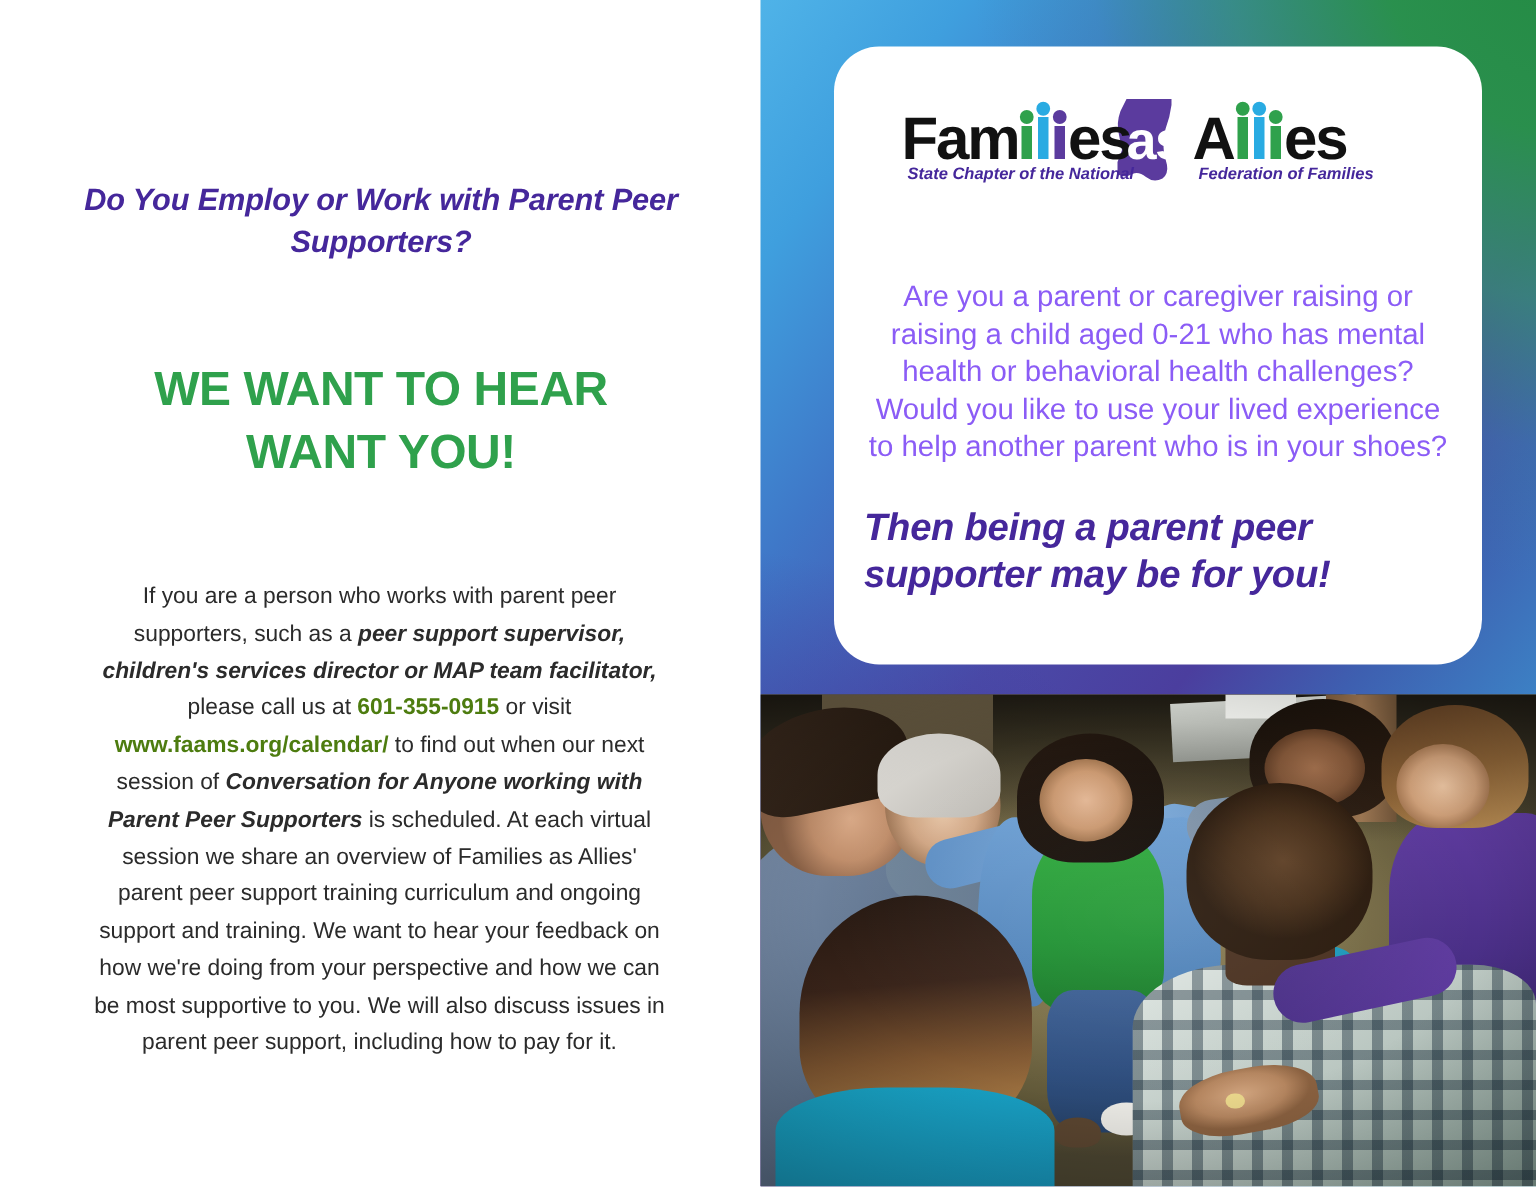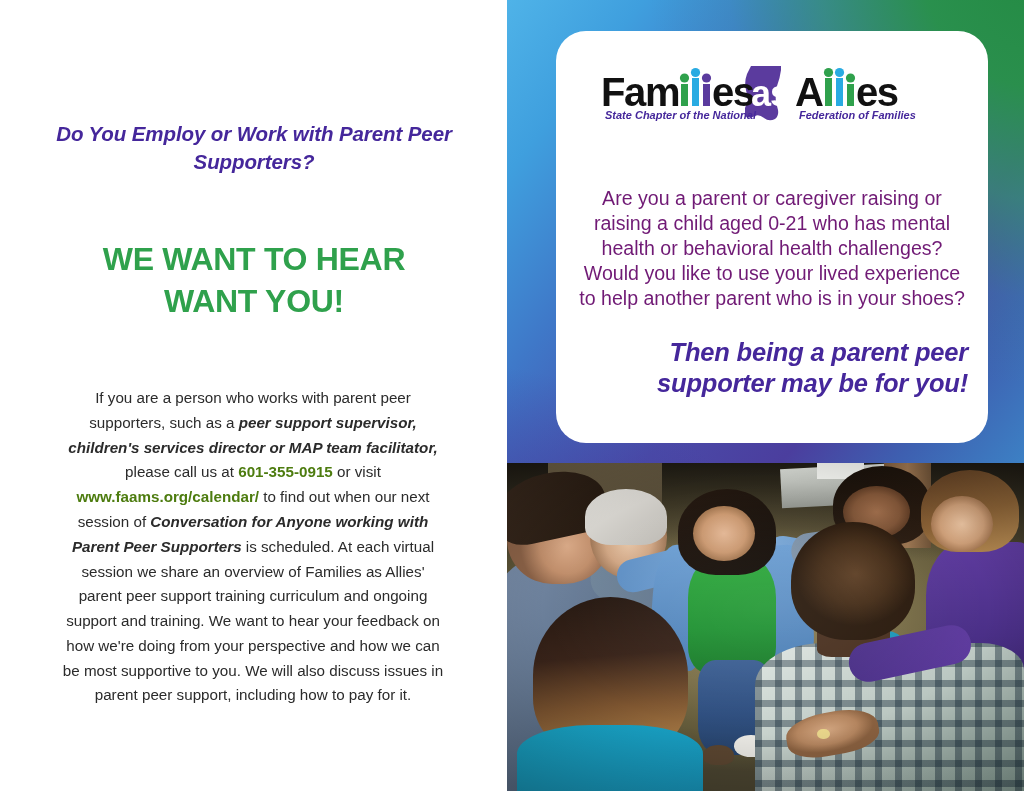--- a/index.html
+++ b/index.html
@@ -156,28 +156,28 @@
 
   
   .card-lead {
     position: absolute;
     top: 155px;
     left: 20px;
     width: 392px;
     text-align: center;
     font-size: 19.6px;
     line-height: 1.27;
-    color: #701a75;
+    color: #8b5cf6;
   }
   .card-cta {
     position: absolute;
     top: 306px;
     left: 20px;
     width: 392px;
-    text-align: right;
+    text-align: left;
     font-size: 25.5px;
     font-weight: bold;
     font-style: italic;
     line-height: 1.22;
     color: #45279B;
     letter-spacing: -0.2px;
   }
 
   
   .photo {

